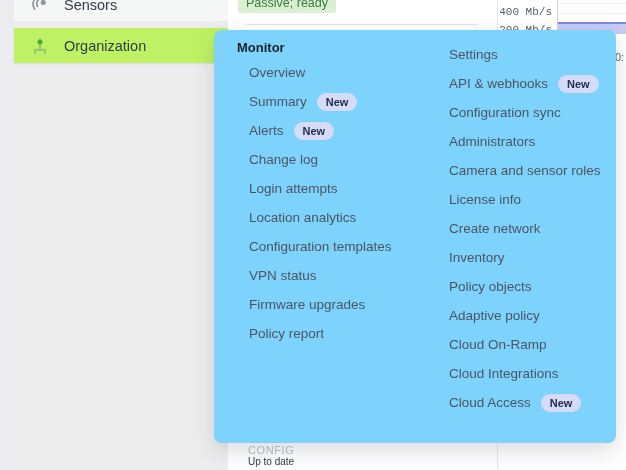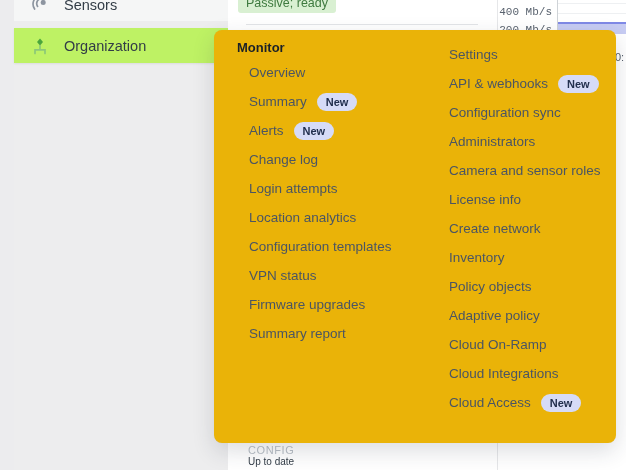--- a/index.html
+++ b/index.html
@@ -40,21 +40,21 @@
   .axis-frag { position:absolute; left:615px; top:51px; width:11px; overflow:hidden;
     font-size:11px; color:#59626e; white-space:nowrap; }
 
   
   .footer-label { position:absolute; left:248px; top:444px; font-size:11px; letter-spacing:.6px;
     color:#b9bfc6; font-weight:500; }
   .footer-value { position:absolute; left:248px; top:456px; font-size:10px; color:#323c46; }
 
   
   .menu-panel { position:absolute; left:214px; top:30px; width:402px; height:413px;
-    background:#eab308; border-radius:8px;
+    background:#7dd3fc; border-radius:8px;
     box-shadow:0 8px 22px rgba(40,45,60,.16), 0 0 1px rgba(0,0,0,.06); }
   .menu-col { position:absolute; top:0; width:190px; padding-top:10px; }
   .menu-col.monitor { left:23px; }
   .menu-col.configure { left:223px; }
   .menu-header { height:16px; line-height:16px; font-size:13px; font-weight:700;
     color:#1b2128; margin-bottom:2px; }
   .menu-item { height:29px; display:flex; align-items:center; font-size:13.5px;
     color:#4b5563; cursor:pointer; white-space:nowrap;margin-left:12px; }
   .new-badge { margin-left:10px; background:#d6dbf7; color:#222f4e;
     font-size:11px; font-weight:600; line-height:18px; height:18px;
@@ -151,21 +151,21 @@
             <span>VPN status</span>
 
           </div>
 
           <div class="menu-item">
             <span>Firmware upgrades</span>
 
           </div>
 
           <div class="menu-item">
-            <span>Summary report</span>
+            <span>Policy report</span>
 
           </div>
         </div>
     </div>
     <div class="menu-col configure">
       <div class="menu-items">
 
           <div class="menu-item">
             <span>Settings</span>
 

